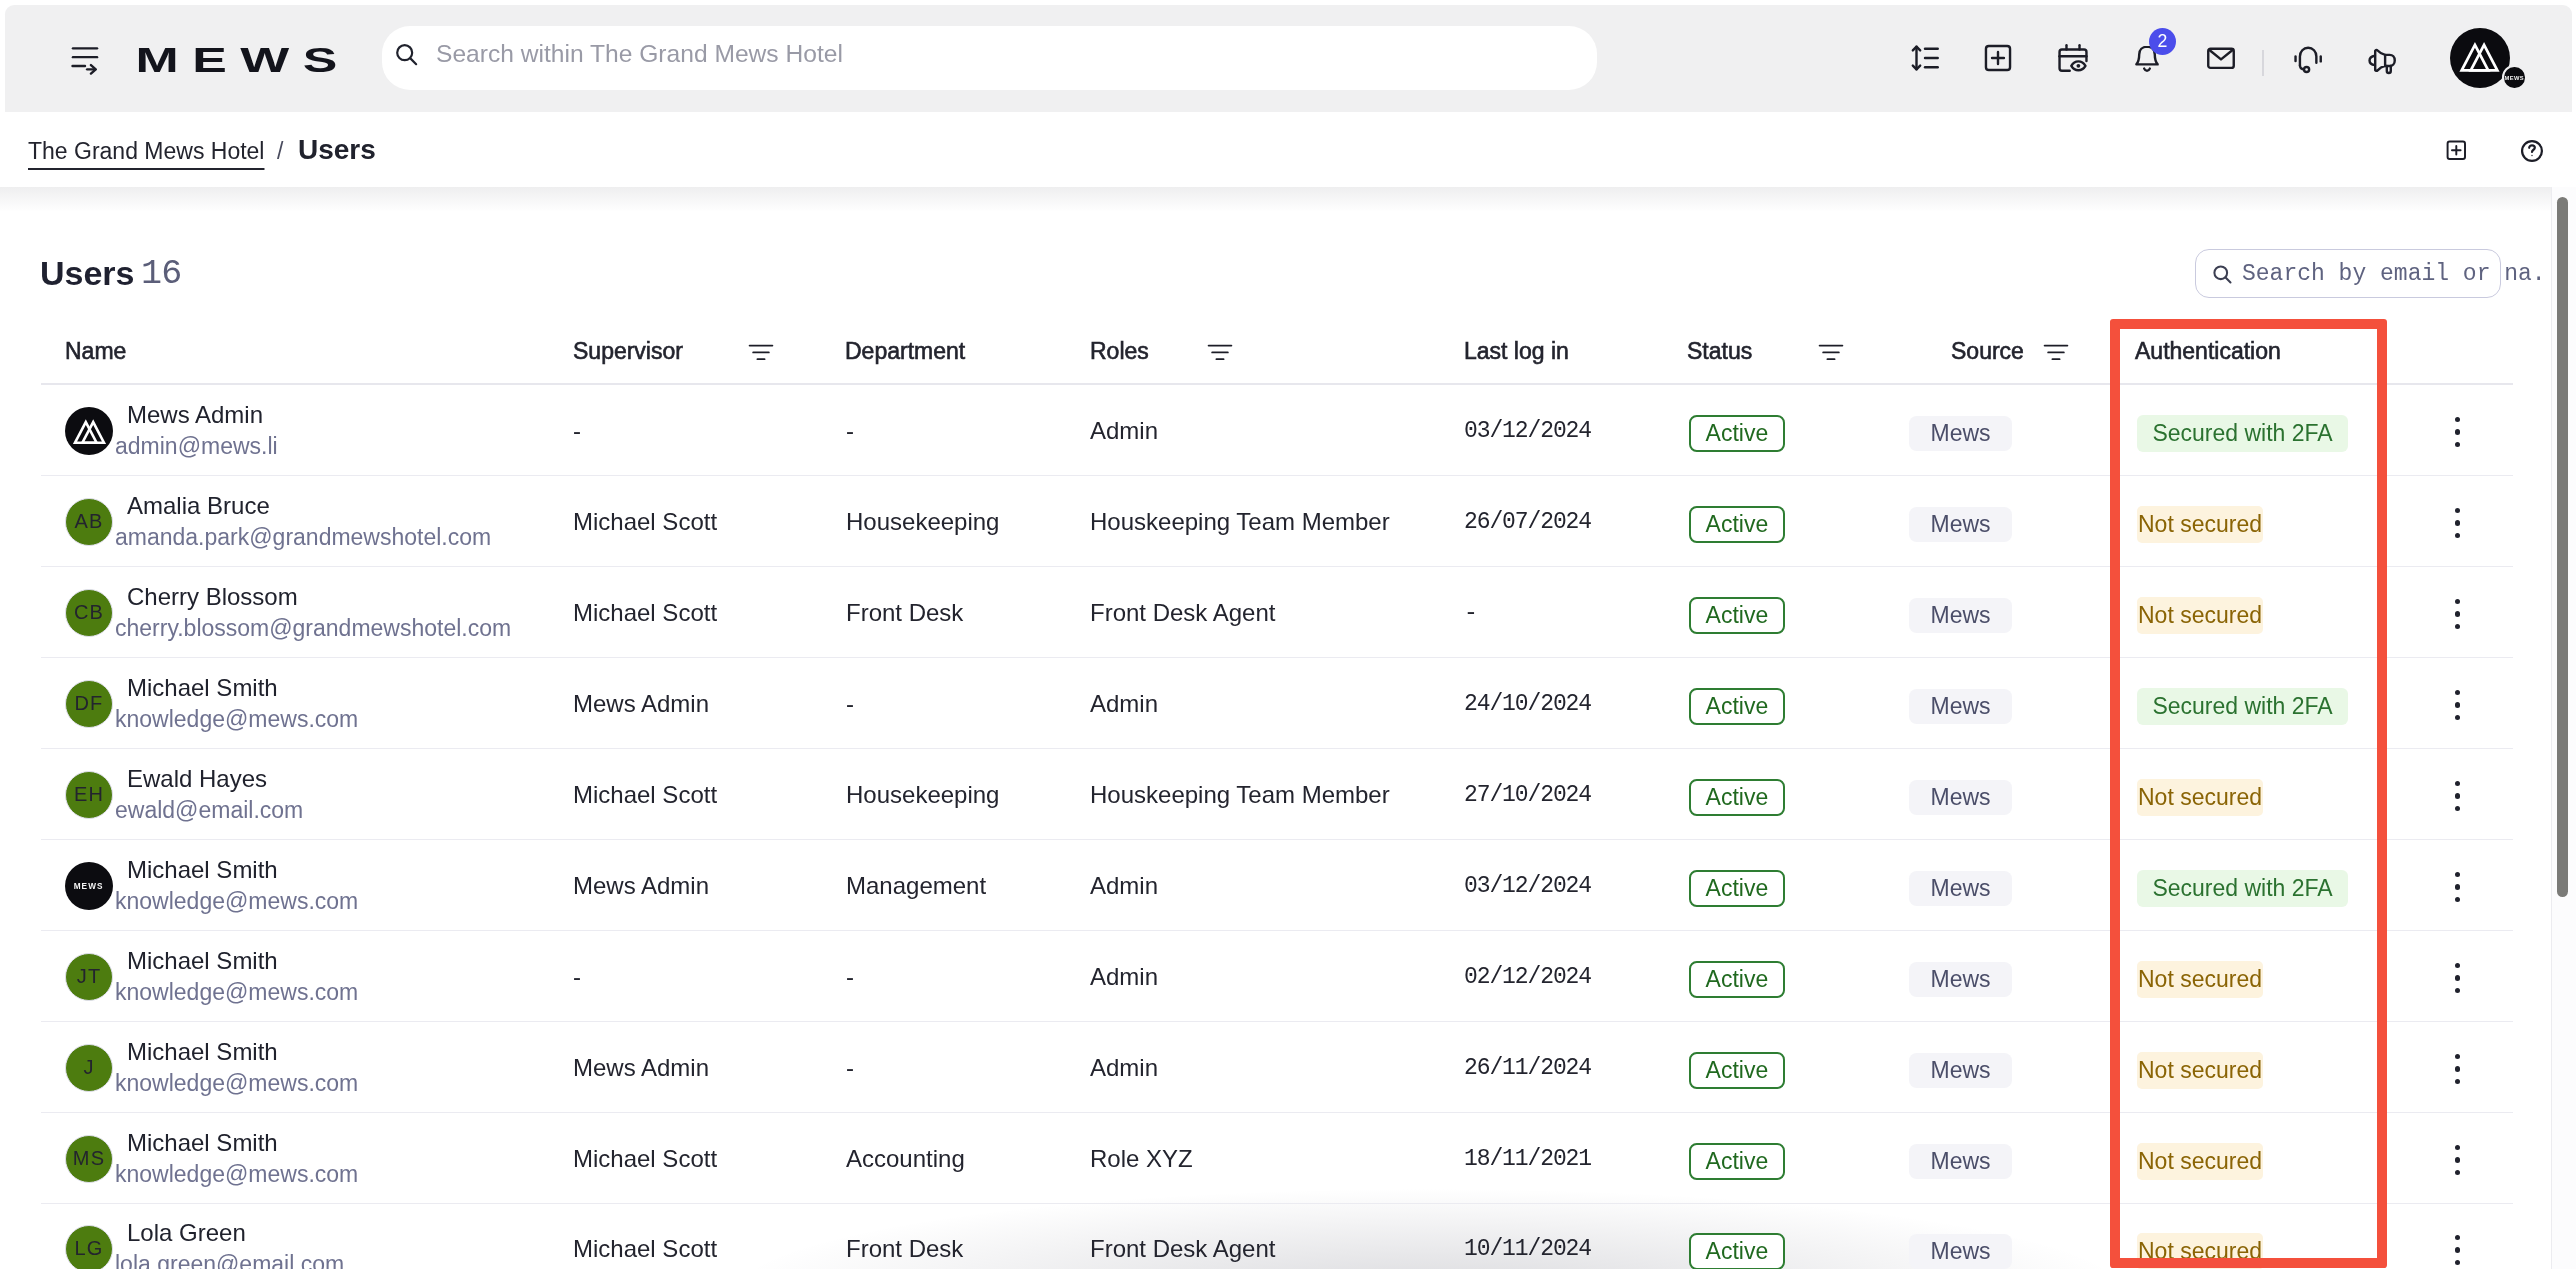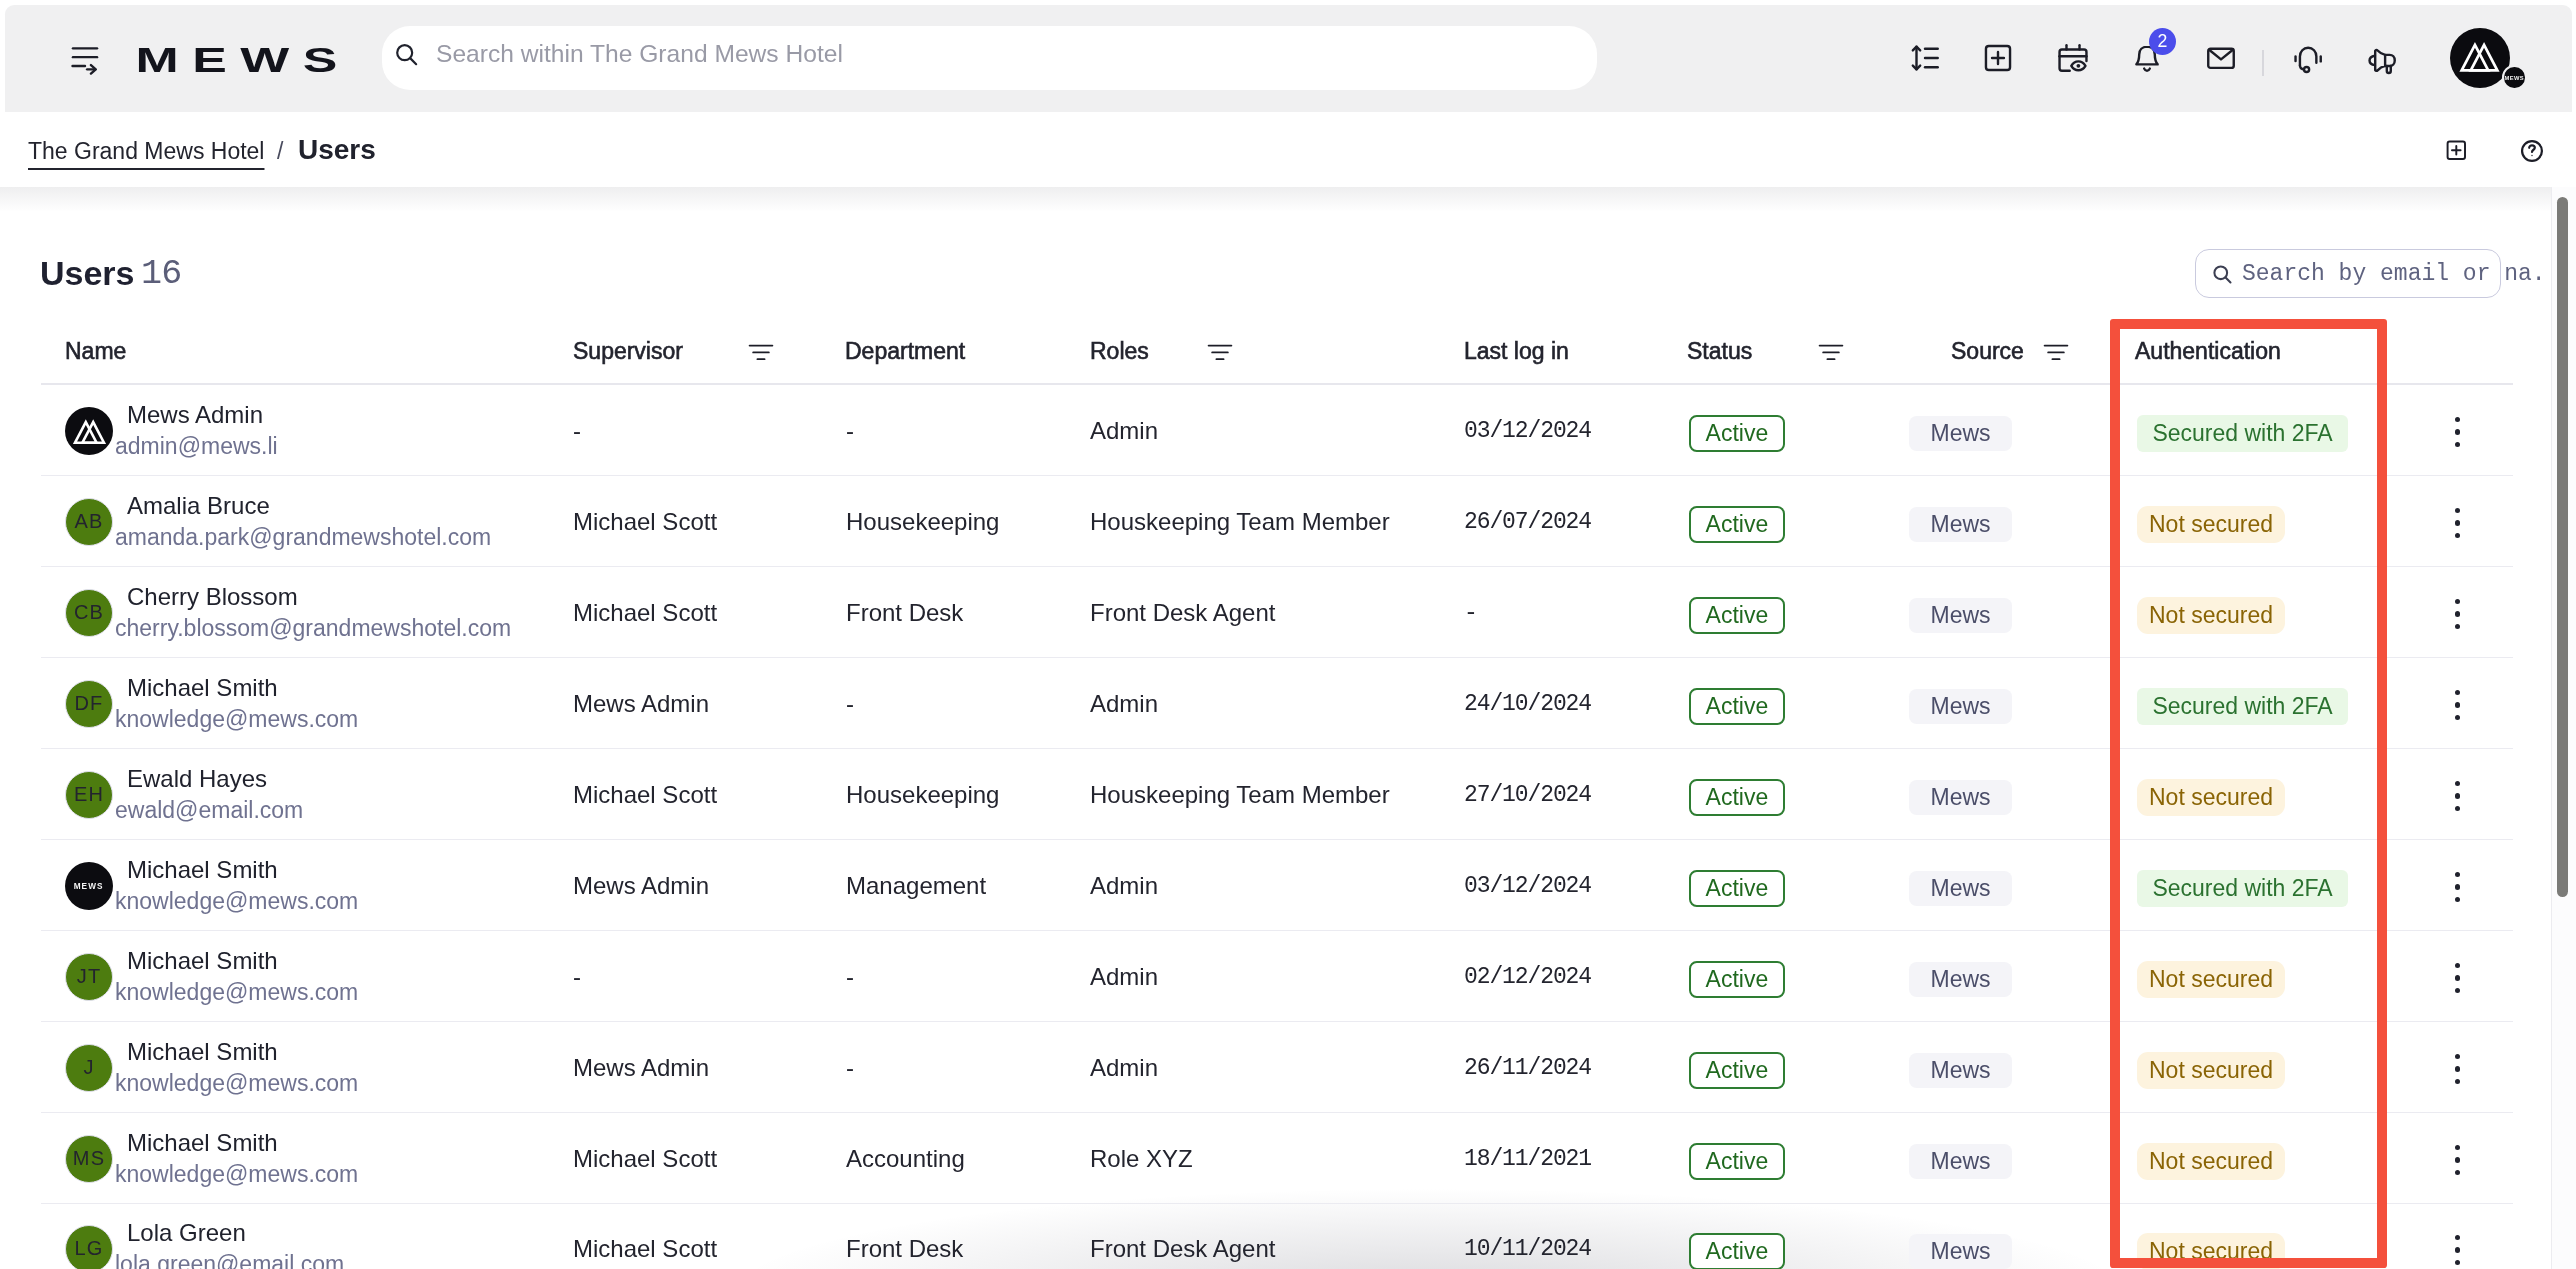--- a/index.html
+++ b/index.html
@@ -38,21 +38,21 @@
   .em { position:absolute; left:74px; top:47px; font-size:23px; line-height:28px; color:#6f7290; white-space:nowrap; }
   .cell { position:absolute; top:31.5px; font-size:24px; line-height:28px; color:#23242e; white-space:nowrap; }
   .c2 { left:532px; } .c3 { left:805px; } .c4 { left:1049px; }
   .date { position:absolute; left:1423px; top:32px; font-size:23px; line-height:28px; font-family:"Liberation Mono",monospace; color:#23242e; white-space:nowrap; letter-spacing:-1.1px; }
   .badge-active { position:absolute; left:1648px; top:30px; height:37px; padding:0 14.6px; border:2.3px solid #2e7d32; border-radius:7.7px;
                   color:#20691f; font-size:23px; display:flex; align-items:center; background:#fff; }
   .badge-mews { position:absolute; left:1868px; top:31px; height:35px; padding:0 21.5px; background:#f4f4f8; border-radius:7.7px;
                 color:#4b4e69; font-size:23px; display:flex; align-items:center; }
   .badge-green { position:absolute; left:2096px; top:30px; height:37px; padding:0 15.4px; background:#e9f8e6; border-radius:6.1px;
                  color:#2b7230; font-size:23px; display:flex; align-items:center; }
-  .badge-amber { position:absolute; left:2096px; top:30px; height:37px; padding:0 12px; background:#fdf3de; border-radius:11px;
+  .badge-amber { position:absolute; left:2096px; top:30px; height:37px; padding:0 1px; background:#fdf3de; border-radius:5px;
                  color:#8a6405; font-size:23px; display:flex; align-items:center; }
   .kebab { position:absolute; left:2414px; top:32px; width:5.4px; }
   .kebab i { display:block; width:5.4px; height:5.4px; border-radius:50%; background:#20222d; margin:0 0 7px 0; }
 
   .redbox { position:absolute; left:2110px; top:319px; width:277px; height:949px; border:10.8px solid #f4503c; border-radius:3.1px; z-index:50; }
   .botshadow { position:absolute; left:584px; top:1165px; width:1691px; height:105px;
                background:radial-gradient(56% 135% at 50% 122%, rgba(36,36,56,0.17), rgba(36,36,56,0) 74%); }
   svg { display:block; }
 </style>
 </head>

